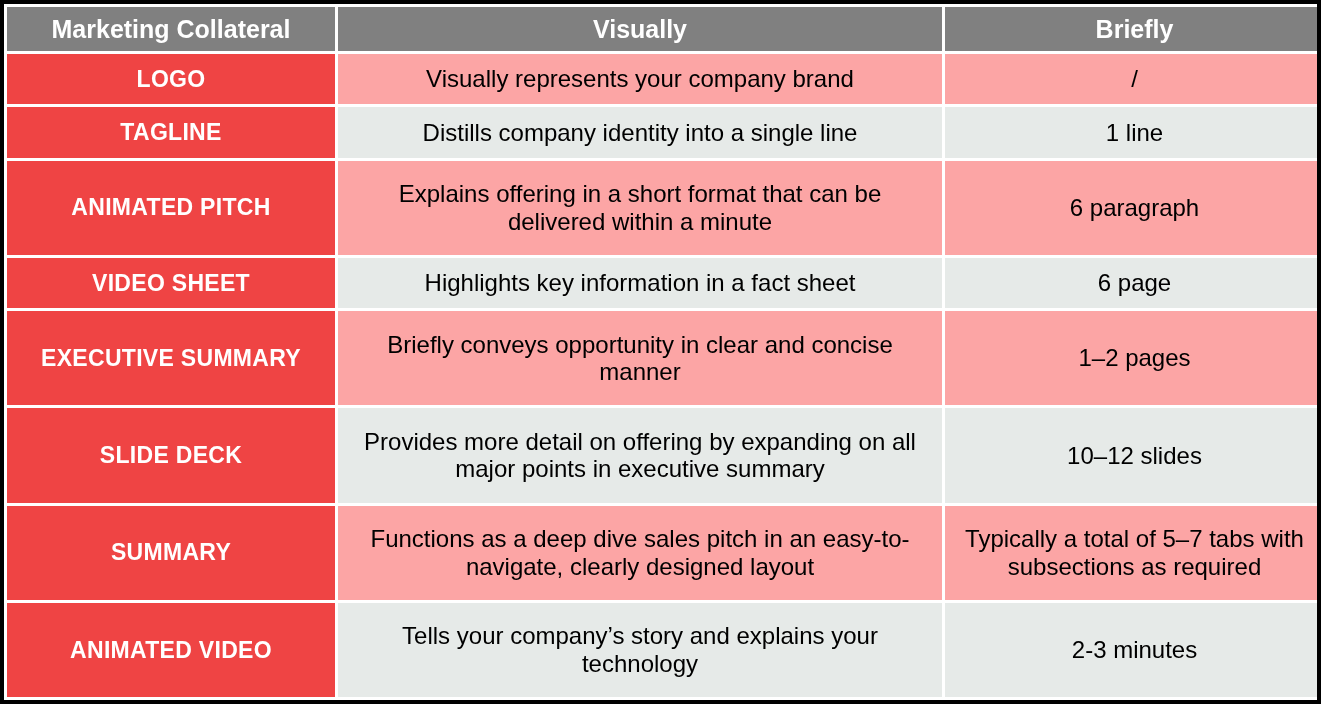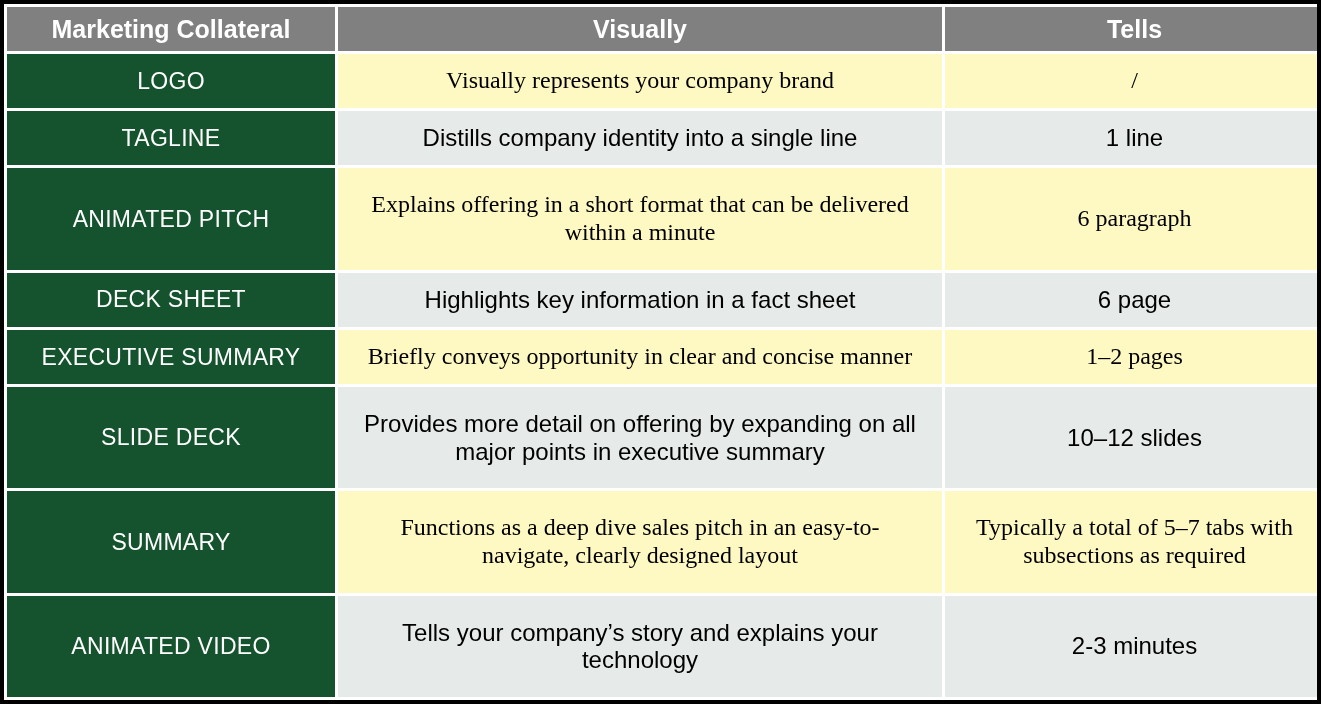--- a/index.html
+++ b/index.html
@@ -41,34 +41,34 @@
     overflow: hidden;
   }
   thead th {
     background: #808080;
     color: #ffffff;
     font-size: 25px;
     font-weight: bold;
     height: 40px;
   }
   td.cell-collateral {
-    background: #14532d;
+    background: #ef4444;
     color: #ffffff;
     font-size: 23px;
-    font-weight: normal;
+    font-weight: bold;
     letter-spacing: 0.3px;
   }
   td.cell-purpose,
   td.cell-length {
     color: #000000;
     font-size: 24px;
     font-weight: normal;
   }
   tr.shade-dark td.cell-purpose,
-  tr.shade-dark td.cell-length { background: #fef9c3; font-family: Liberation Serif, serif; }
+  tr.shade-dark td.cell-length { background: #fca5a5; }
   tr.shade-light td.cell-purpose,
   tr.shade-light td.cell-length { background: #e6eae8; }
 
   .cell-text { display: block; }
 </style>
 </head>
 <body>
 
 <div id="table-frame">
   <table class="collateral-table">
@@ -79,21 +79,21 @@
     </colgroup>
     <thead>
       <tr>
         <th class="header-collateral">
           <span class="cell-text">Marketing Collateral</span>
         </th>
         <th class="header-purpose">
           <span class="cell-text">Visually</span>
         </th>
         <th class="header-length">
-          <span class="cell-text">Tells</span>
+          <span class="cell-text">Briefly</span>
         </th>
       </tr>
     </thead>
     <tbody>
       <tr class="shade-dark">
         <td class="cell-collateral">
           <span class="cell-text">LOGO</span>
         </td>
         <td class="cell-purpose">
           <span class="cell-text">Visually represents your company brand</span>
@@ -119,21 +119,21 @@
         </td>
         <td class="cell-purpose">
           <span class="cell-text">Explains offering in a short format that can be delivered within a minute</span>
         </td>
         <td class="cell-length">
           <span class="cell-text">6 paragraph</span>
         </td>
       </tr>
       <tr class="shade-light">
         <td class="cell-collateral">
-          <span class="cell-text">DECK SHEET</span>
+          <span class="cell-text">VIDEO SHEET</span>
         </td>
         <td class="cell-purpose">
           <span class="cell-text">Highlights key information in a fact sheet</span>
         </td>
         <td class="cell-length">
           <span class="cell-text">6 page</span>
         </td>
       </tr>
       <tr class="shade-dark">
         <td class="cell-collateral">

